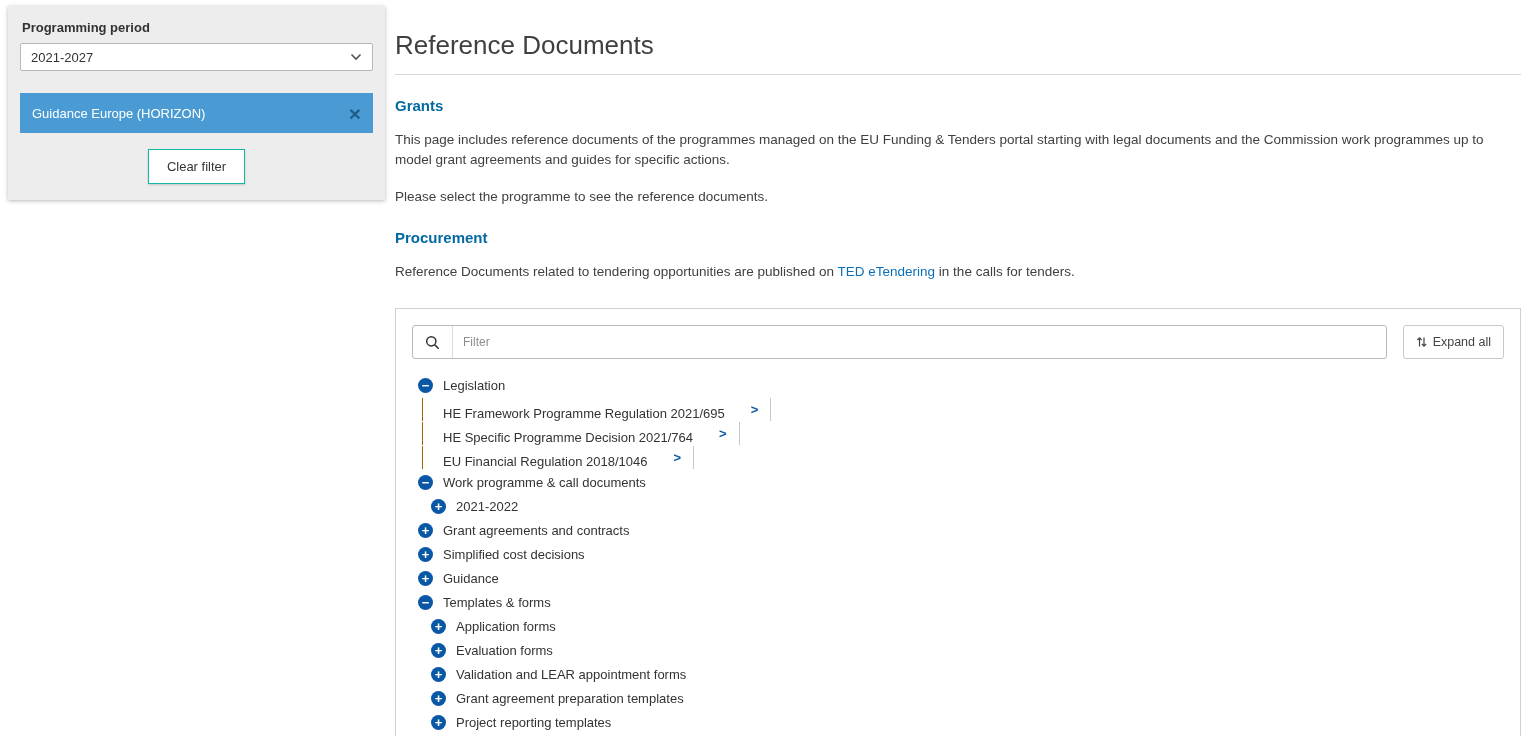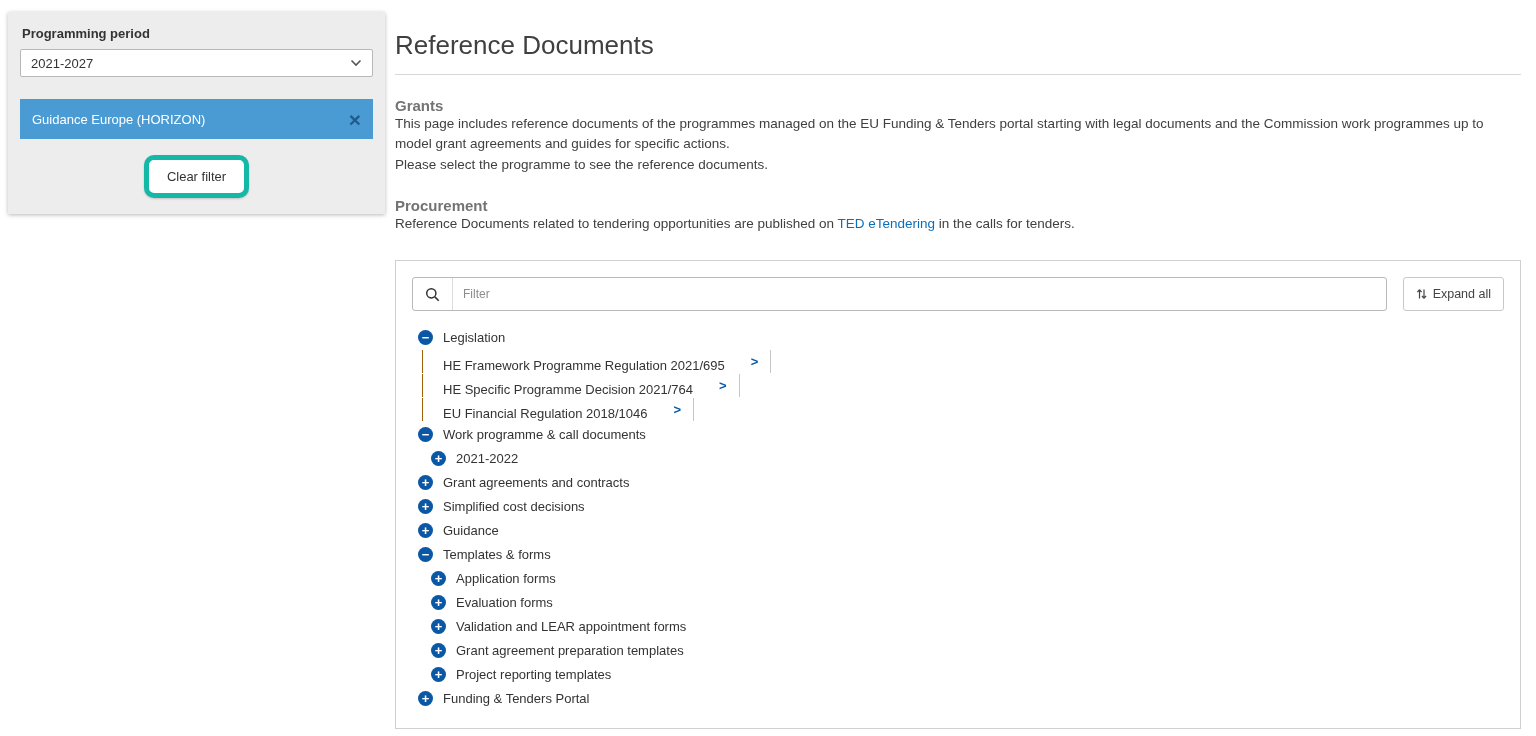--- a/index.html
+++ b/index.html
@@ -8,21 +8,21 @@
     width: 1536px; height: 736px;
     background: #ffffff;
     font-family: "Liberation Sans", sans-serif;
     color: #404040;
     position: relative;
     overflow: hidden;
   }
 
   
   .filter-card {
-    position: absolute; left: 8px; top: 12px; width: 377px;
+    position: absolute; left: 8px; top: 6px; width: 377px;
     background: #ededed;
     box-shadow: 0 1px 4px rgba(0,0,0,.28);
     padding: 12px 12px 16px 12px;
   }
   .filter-card .label {
     font-size: 13px; font-weight: bold; color: #333; margin: 2px 2px 8px 2px;
   }
   .select-box {
     background: #fff; border: 1px solid #b8b8b8; border-radius: 2px;
     height: 28px; display: flex; align-items: center; justify-content: space-between;
@@ -35,32 +35,32 @@
     color: #fff; font-size: 13px;
     height: 40px; display: flex; align-items: center; justify-content: space-between;
     padding: 0 12px;
   }
   .chip .close {
     color: var(--chip-close, #1f5c88);
     font-size: 21px; line-height: 1; cursor: pointer; font-weight: bold;
   }
   .clear-row { display: flex; justify-content: center; margin-top: 16px; }
   .clear-btn {
-    background: #fff; border: 5px solid #14b8a6; border-radius: 10px;
+    background: #fff; border: 1px solid #14b8a6; border-radius: 0;
     box-shadow: 0 1px 2px rgba(0,0,0,.18);
     font-size: 13px; color: #333; padding: 9px 18px; cursor: pointer;
     font-family: "Liberation Sans", sans-serif;
   }
 
   
   .main { position: absolute; left: 395px; right: 15px; top: 30px; }
   .page-title { font-size: 26px; font-weight: 400; color: #404040; margin: 0; }
   .title-rule { border: none; border-top: 1px solid #d7d7d7; margin: 13px 0 0 0; }
-  .section-heading { font-size: 15px; font-weight: bold; color: #737373; margin: 22px 0 0 0; }
-  .para { font-size: 13.5px; line-height: 1.5; color: #404040; margin: 0 0 0 0; max-width: 1135px; }
+  .section-heading { font-size: 15px; font-weight: bold; color: #0369a1; margin: 22px 0 0 0; }
+  .para { font-size: 13.5px; line-height: 1.5; color: #404040; margin: 16px 0 0 0; max-width: 1135px; }
   .para a { color: var(--link-blue, #0b6fb8); text-decoration: none; cursor: pointer; }
 
   
   .doc-panel {
     margin-top: 26px; border: 1px solid #d0d0d0; background: #fff;
     padding: 16px 16px 18px 16px;
   }
   .filter-row { display: flex; align-items: stretch; }
   .filter-box {
     flex: 1; border: 1px solid #b9b9b9; border-radius: 3px;

